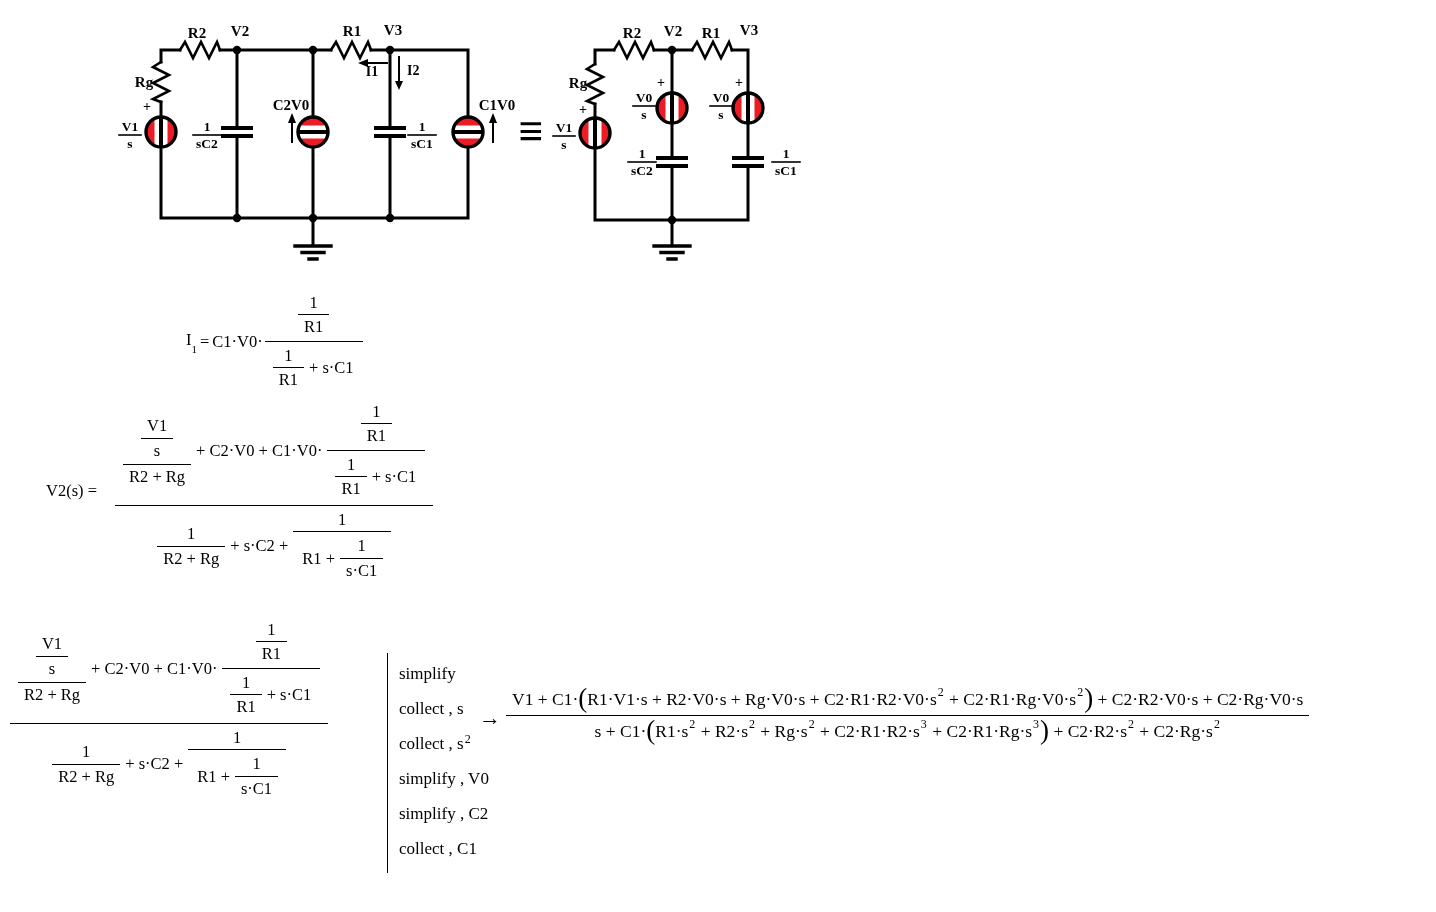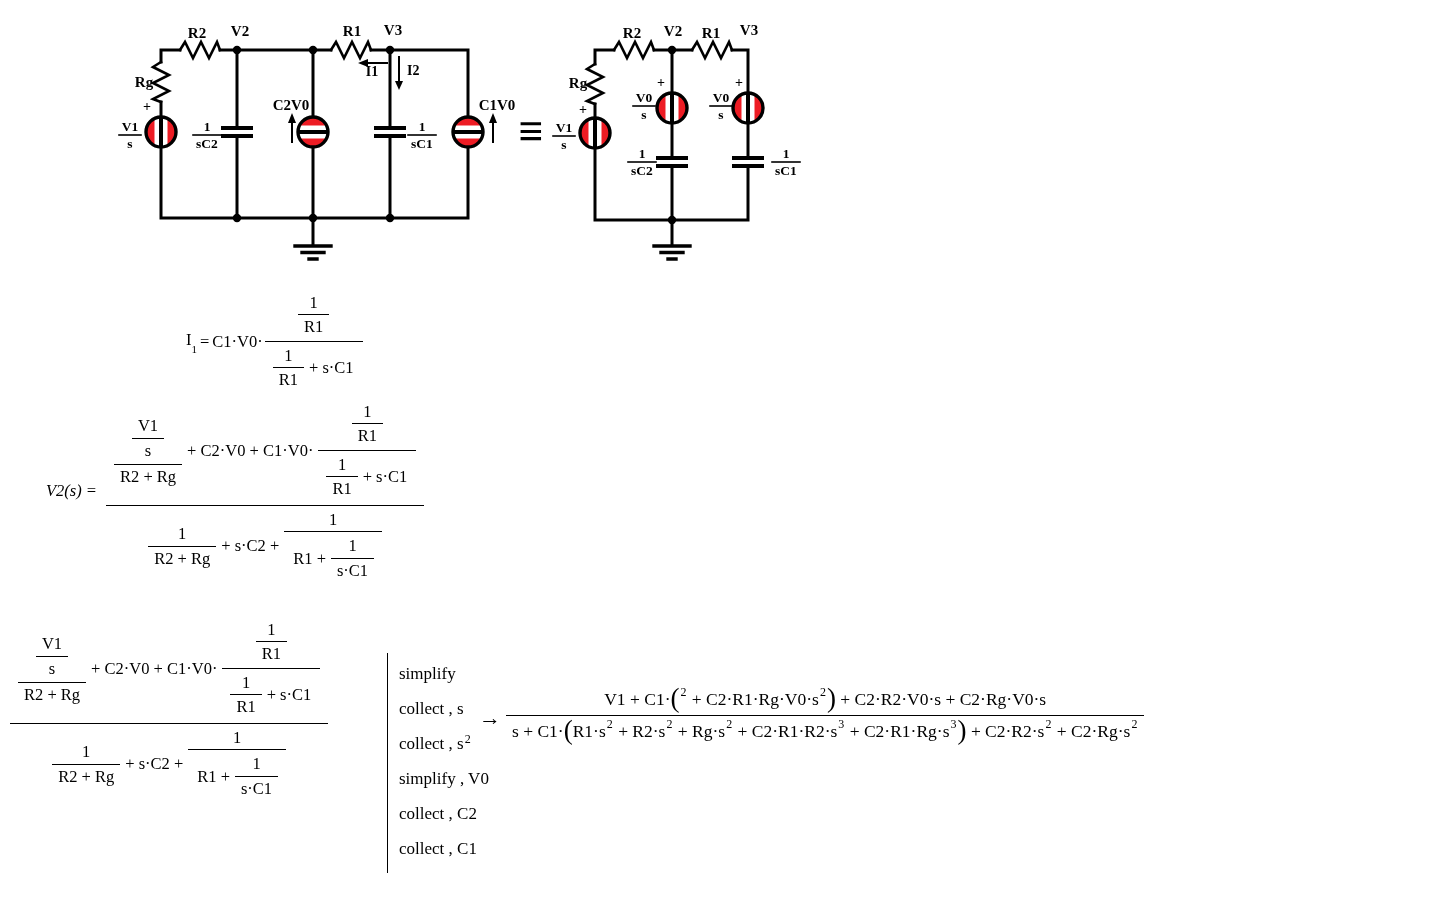--- a/index.html
+++ b/index.html
@@ -6,21 +6,21 @@
   body{width:1436px;height:912px;position:relative;background:#ffffff;color:#000;
        font-family:"Liberation Serif",serif;overflow:hidden;}
   .abs{position:absolute;}
   .math{font-size:16.5px;white-space:nowrap;line-height:1.18;}
   .mrow{display:inline-flex;align-items:center;}
   .frac{display:inline-flex;flex-direction:column;margin:0 2px;vertical-align:middle;}
   .fnum,.fden{display:inline-flex;align-items:center;justify-content:center;padding:2px 6px;}
   .fden{border-top:1.6px solid #000;}
   .op{white-space:pre;margin:0 3px;}
   .tok{white-space:pre;}
-  .lhs{margin-right:7px;font-style:italic;}
+  .lhs{margin-right:16px;}
   sub.sb{font-size:11px;position:relative;top:3px;}
   .sup{font-size:12px;position:relative;top:-7px;padding:0 1px;}
   .bigparen{font-size:27px;line-height:1;position:relative;top:-1px;}
   .kwlist{list-style:none;margin:16px;border-left:1.7px solid #000;padding:4px 0 6px 11px;}
   .kwlist li{font-size:17px;line-height:33px;white-space:pre;}
   .kwlist .sup{top:-6px;}
   .arrow{font-size:22px;line-height:1;}
   .result{font-size:17.5px;font-family:Liberation Serif, serif;}
   svg{display:block;}
   svg text{font-family:"Liberation Serif",serif;}
@@ -303,32 +303,33 @@
     </span>
   </span>
 </div>
 
 <div class="abs" style="left:371px;top:637px;">
   <ul class="kwlist">
     <li><span class="tok">simplify</span><span class="sup"></span></li>
     <li><span class="tok">collect , s</span><span class="sup"></span></li>
     <li><span class="tok">collect , s</span><span class="sup">2</span></li>
     <li><span class="tok">simplify , V0</span><span class="sup"></span></li>
-    <li><span class="tok">collect , C2</span><span class="sup"></span></li>
+    <li><span class="tok">simplify , C2</span><span class="sup"></span></li>
     <li><span class="tok">collect , C1</span><span class="sup"></span></li>
   </ul>
 </div>
 
 <div class="abs arrow" style="left:479px;top:707px;">→</div>
 
 <div class="abs math result" style="left:504px;top:684px;">
   <span class="frac">
     <span class="fnum mrow">
         <span class="tok">V1 + C1·</span>
         <span class="bigparen tok">(</span>
+        <span class="tok">R1·V1·s + R2·V0·s + Rg·V0·s + C2·R1·R2·V0·s</span>
         <span class="sup">2</span>
         <span class="tok"> + C2·R1·Rg·V0·s</span>
         <span class="sup">2</span>
         <span class="bigparen tok">)</span>
         <span class="tok"> + C2·R2·V0·s + C2·Rg·V0·s</span>
       </span>
     <span class="fden mrow">
         <span class="tok">s + C1·</span>
         <span class="bigparen tok">(</span>
         <span class="tok">R1·s</span>

